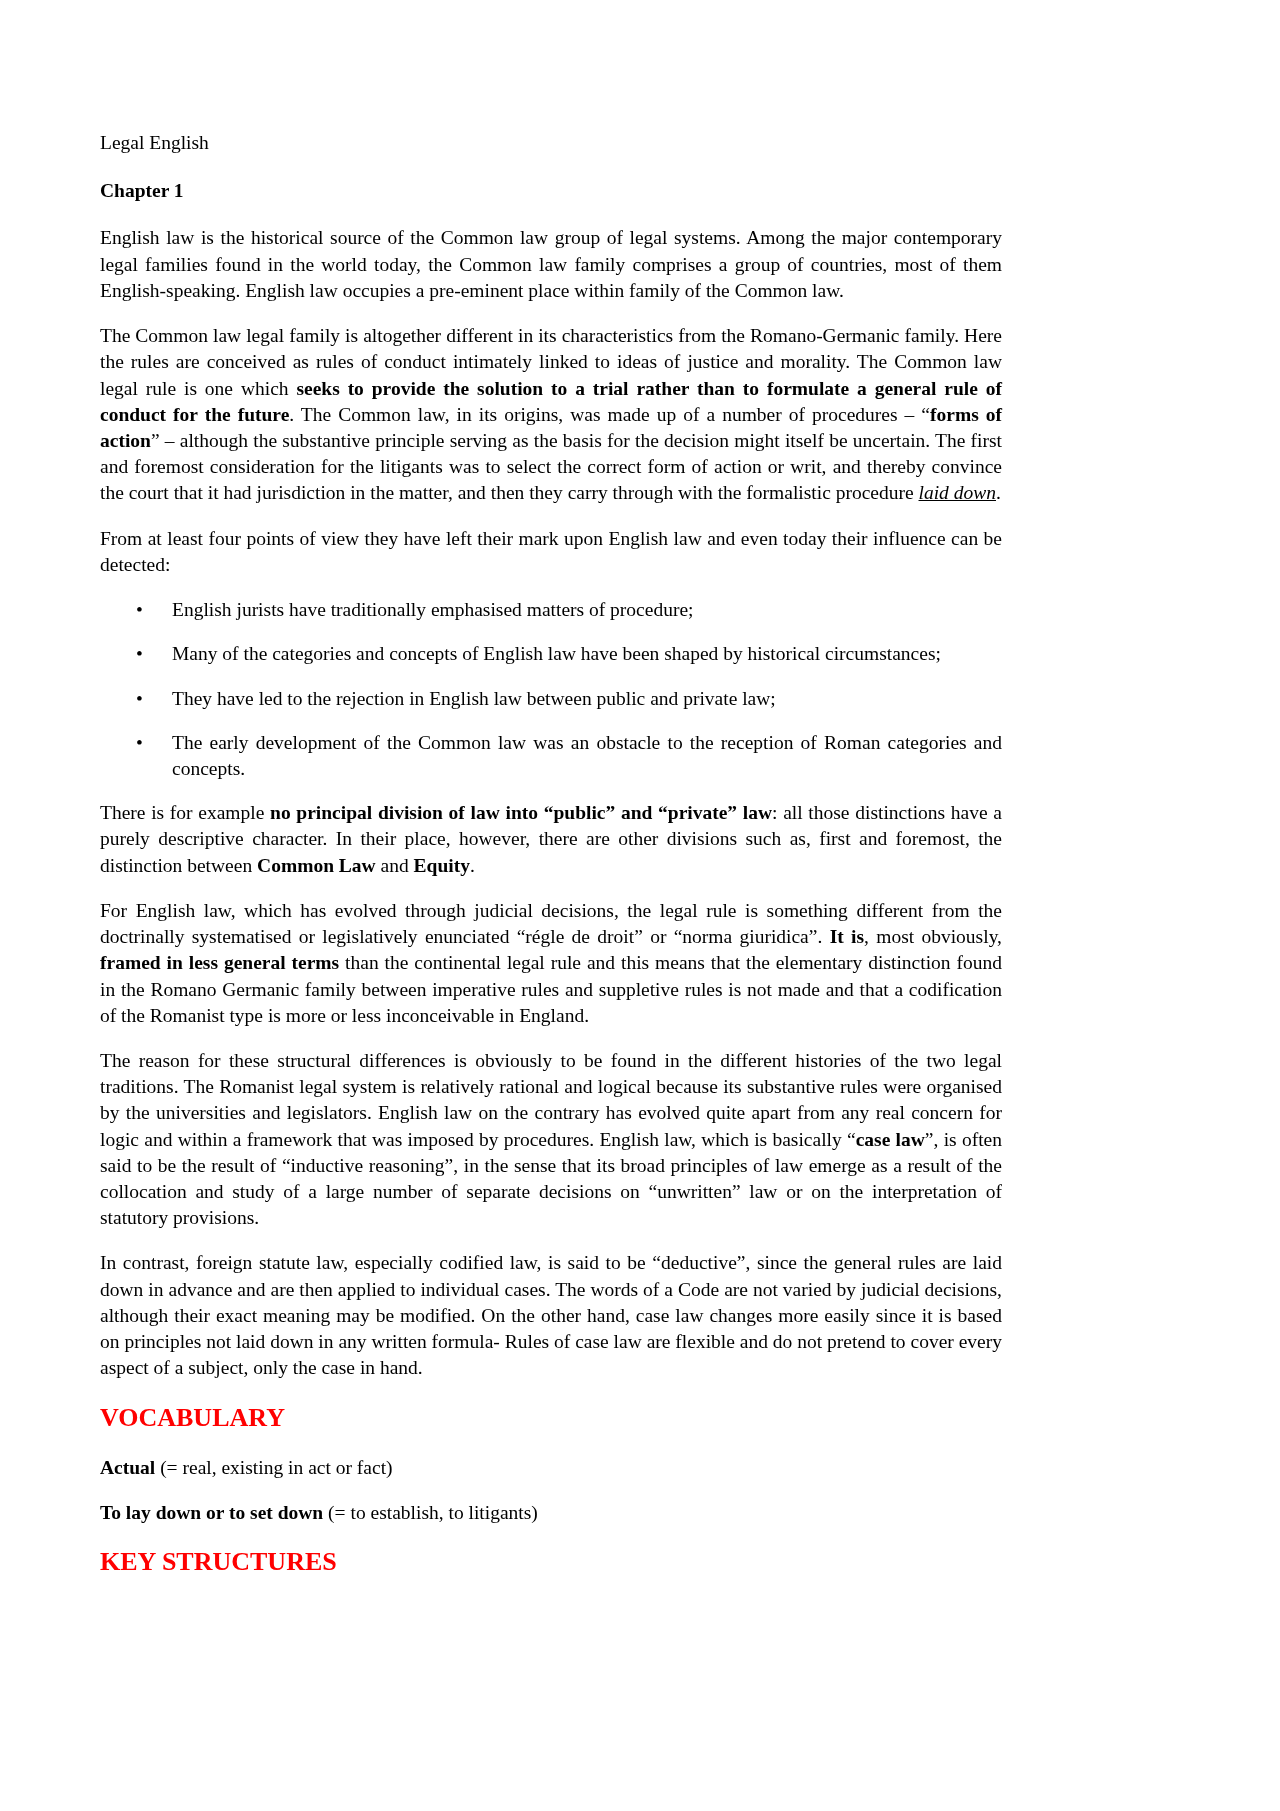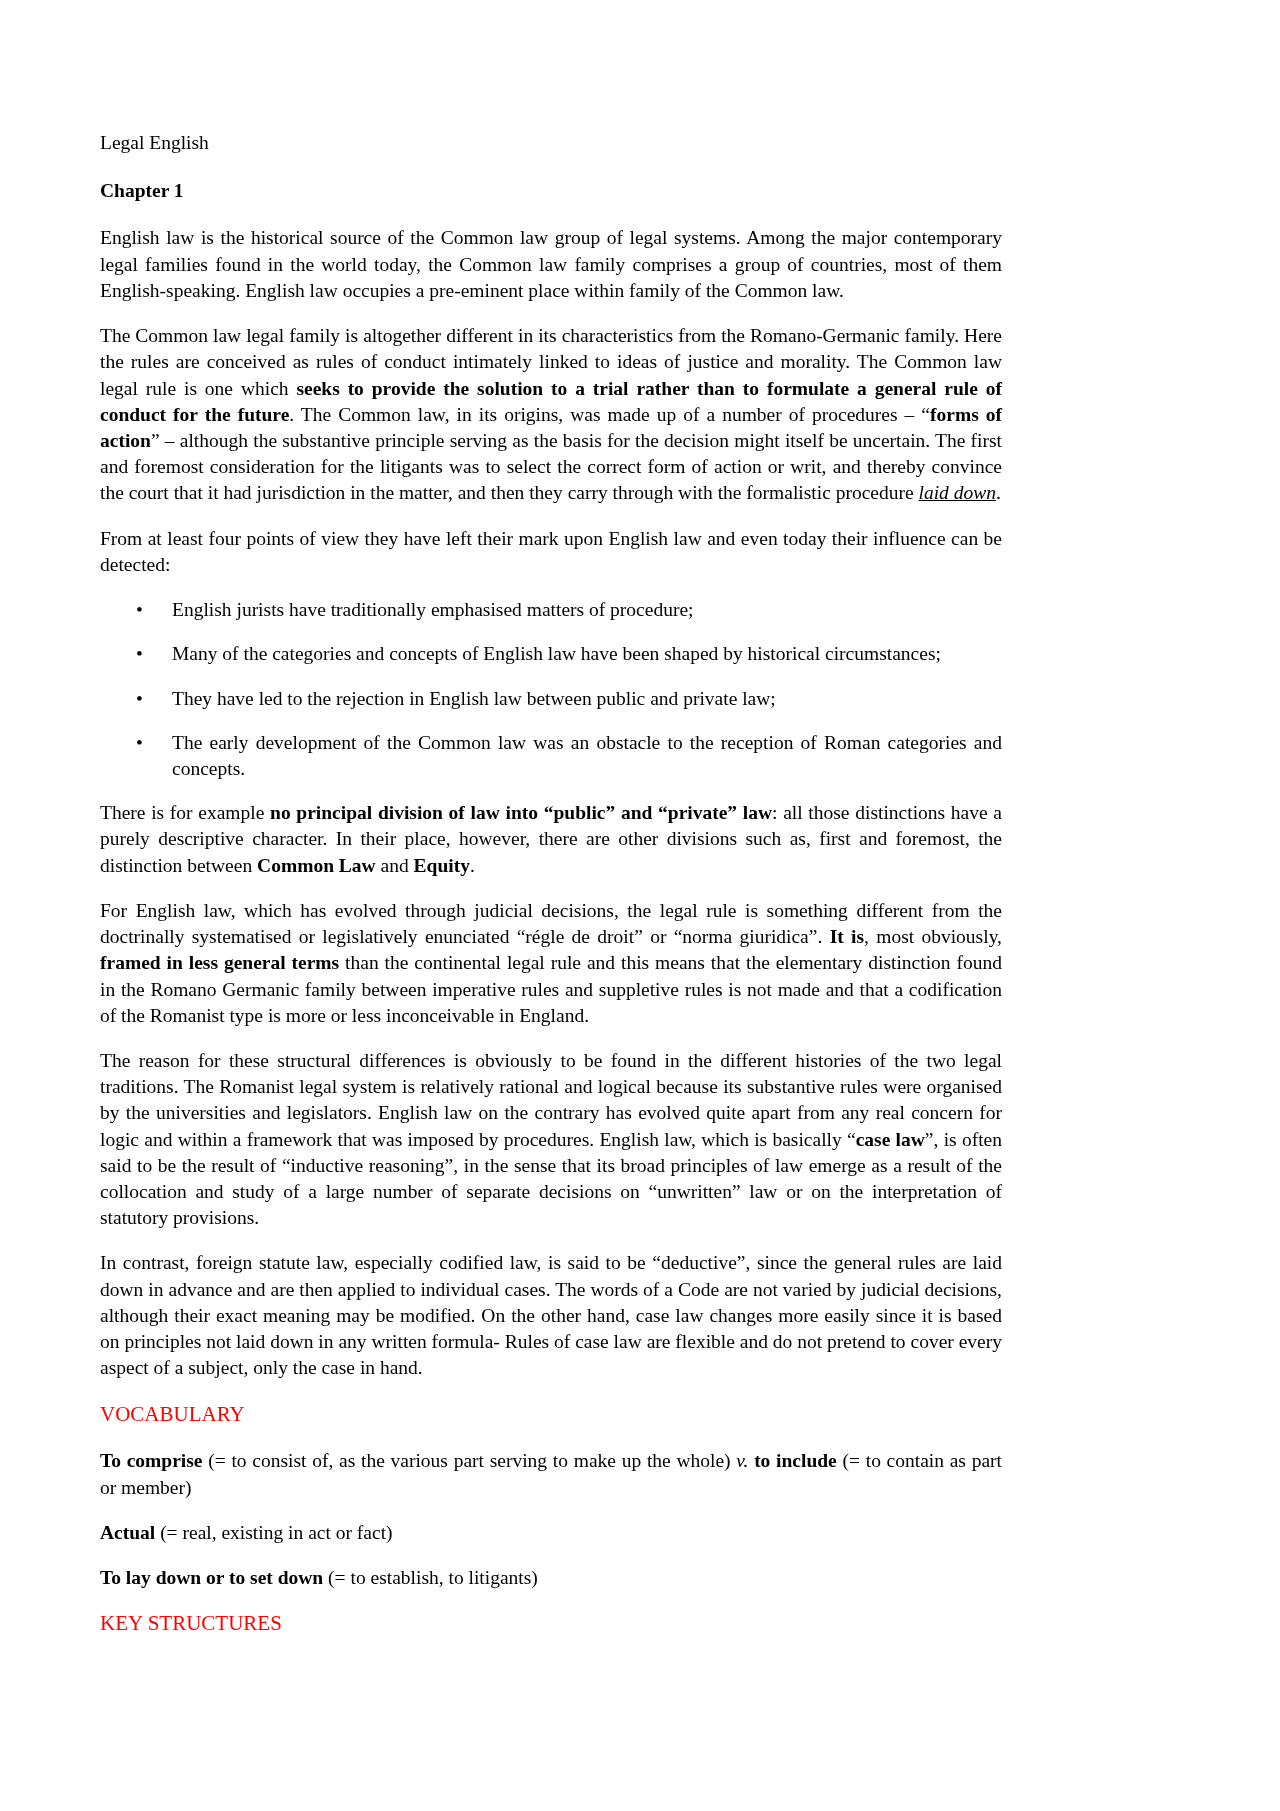--- a/index.html
+++ b/index.html
@@ -58,22 +58,22 @@
     margin-bottom: 18px;
   }
   ul.bullets li .bullet-dot {
     position: absolute;
     left: 36px;
     top: 0;
     font-size: 19.5px;
     line-height: 1.345;
   }
   .section-heading {
-    font-size: 21px;
-    font-weight: normal;
+    font-size: 26px;
+    font-weight: bold;
     color: #ff0000;
     line-height: 1.32;
     margin: 0 0 20px 0;
     text-align: left;
   }
   p.vocab-entry {
     font-size: 19.5px;
     line-height: 1.345;
     text-align: justify;
     margin: 0 0 19px 0;
@@ -111,21 +111,20 @@
   <p class="body-par"><span>There is for example </span><b>no principal division of law into “public” and “private” law</b><span>: all those distinctions have a purely descriptive character. In their place, however, there are other divisions such as, first and foremost, the distinction between </span><b>Common Law</b><span> and </span><b>Equity</b><span>.</span></p>
 
   <p class="body-par"><span>For English law, which has evolved through judicial decisions, the legal rule is something different from the doctrinally systematised or legislatively enunciated “régle de droit” or “norma giuridica”. </span><b>It is</b><span>, most obviously, </span><b>framed in less general terms</b><span> than the continental legal rule and this means that the elementary distinction found in the Romano Germanic family between imperative rules and suppletive rules is not made and that a codification of the Romanist type is more or less inconceivable in England.</span></p>
 
   <p class="body-par"><span>The reason for these structural differences is obviously to be found in the different histories of the two legal traditions. The Romanist legal system is relatively rational and logical because its substantive rules were organised by the universities and legislators. English law on the contrary has evolved quite apart from any real concern for logic and within a framework that was imposed by procedures. English law, which is basically “</span><b>case law</b><span>”, is often said to be the result of “inductive reasoning”, in the sense that its broad principles of law emerge as a result of the collocation and study of a large number of separate decisions on “unwritten” law or on the interpretation of statutory provisions.</span></p>
 
   <p class="body-par">In contrast, foreign statute law, especially codified law, is said to be “deductive”, since the general rules are laid down in advance and are then applied to individual cases. The words of a Code are not varied by judicial decisions, although their exact meaning may be modified. On the other hand, case law changes more easily since it is based on principles not laid down in any written formula- Rules of case law are flexible and do not pretend to cover every aspect of a subject, only the case in hand.</p>
 
   <div class="section-heading">VOCABULARY</div>
 
-  <p class="vocab-entry"><b>To comprise</b><span> (= to consist of, as the various part serving to make up the whole)</span><i> v.</i><span> </span><b>to include</b><span> (= to contain as part or member)</span></p>
 
   <p class="vocab-entry"><b>Actual</b><span> (= real, existing in act or fact)</span></p>
 
   <p class="vocab-entry"><b>To lay down or to set down</b><span> (= to establish, to litigants)</span></p>
 
   <div class="section-heading">KEY STRUCTURES</div>
 
 </div>
 
 </body></html>

